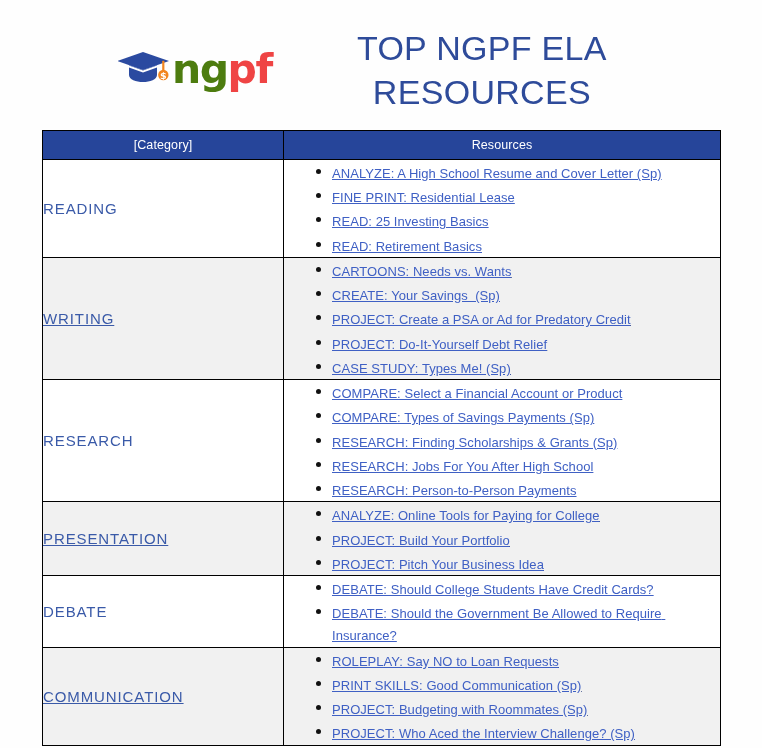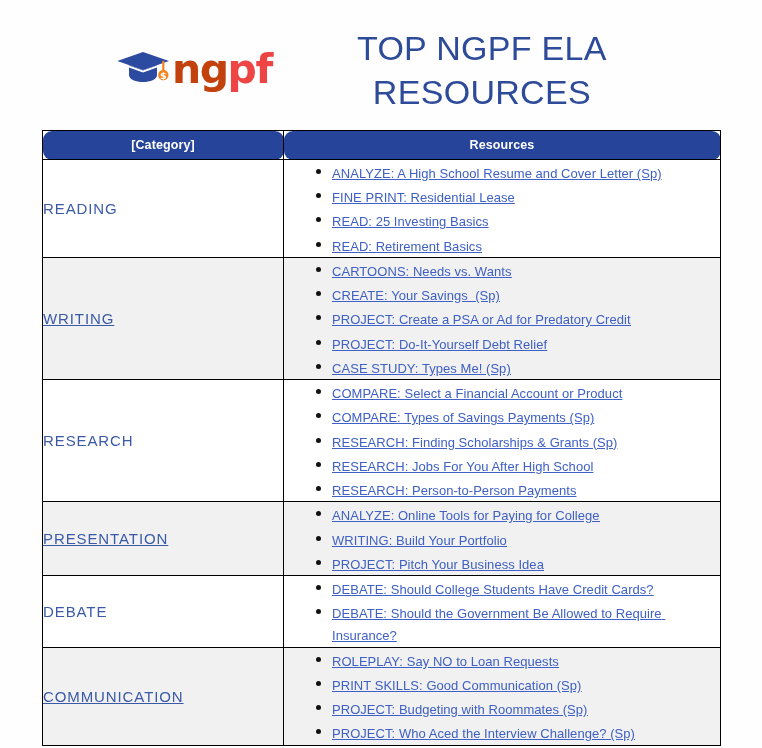--- a/index.html
+++ b/index.html
@@ -41,21 +41,21 @@
   .brand-wordmark {
     font-family: "DejaVu Sans", sans-serif;
     font-size: 41px;
     font-weight: 700;
     letter-spacing: -1.5px;
     line-height: 1;
     margin-left: -2px;
     position: relative;
     top: 1px;
   }
-  .wm-ng { color: #c2410c; }
+  .wm-ng { color: #4d7c0f; }
   .wm-pf { color: #ef4444; }
 
   .page-title {
     flex: 1 1 auto;
     text-align: center;
     color: #2e4b9a;
     font-family: "Liberation Sans", sans-serif;
     font-size: 34px;
     font-weight: 400;
     line-height: 1.28;
@@ -83,26 +83,25 @@
     vertical-align: middle;
     padding: 0;
   }
   col.col-category { width: 241px; }
   col.col-resources { width: 437px; }
 
   thead th {
     background: #26459a;
     color: #ffffff;
     font-size: 12.5px;
-    font-weight: 700;
+    font-weight: 400;
     text-align: center;
     height: 28px;
     letter-spacing: 0.1px;
     font-family: "Liberation Sans", sans-serif;
-    border-radius: 9px;
   }
 
   tbody tr.row-odd td { background: #ffffff; }
   tbody tr.row-even td { background: #f1f1f1; text-decoration: underline; }
 
   td.category-cell {
     text-align: left;
     color: #3a5aa8;
     font-size: 15px;
     font-weight: 400;
@@ -219,21 +218,21 @@
               <li><a class="resource-link" href="#">RESEARCH: Jobs For You After High School</a></li>
               <li><a class="resource-link" href="#">RESEARCH: Person-to-Person Payments</a></li>
             </ul>
           </td>
         </tr>
         <tr class="row-even">
           <td class="category-cell">PRESENTATION</td>
           <td class="resources-cell">
             <ul class="resource-list">
               <li><a class="resource-link" href="#">ANALYZE: Online Tools for Paying for College</a></li>
-              <li><a class="resource-link" href="#">WRITING: Build Your Portfolio</a></li>
+              <li><a class="resource-link" href="#">PROJECT: Build Your Portfolio</a></li>
               <li><a class="resource-link" href="#">PROJECT: Pitch Your Business Idea</a></li>
             </ul>
           </td>
         </tr>
         <tr class="row-odd">
           <td class="category-cell">DEBATE</td>
           <td class="resources-cell">
             <ul class="resource-list">
               <li><a class="resource-link" href="#">DEBATE: Should College Students Have Credit Cards?</a></li>
               <li><a class="resource-link" href="#">DEBATE: Should the Government Be Allowed to Require Insurance?</a></li>

